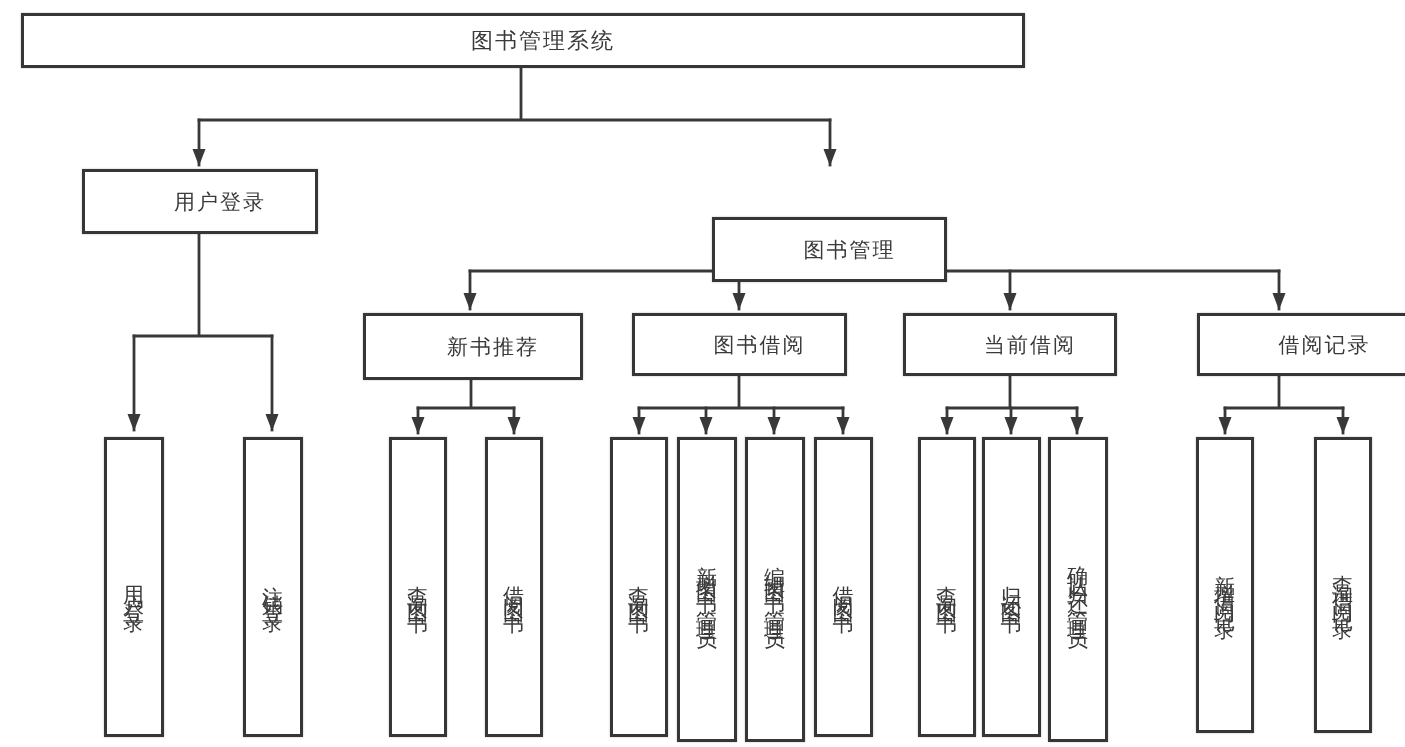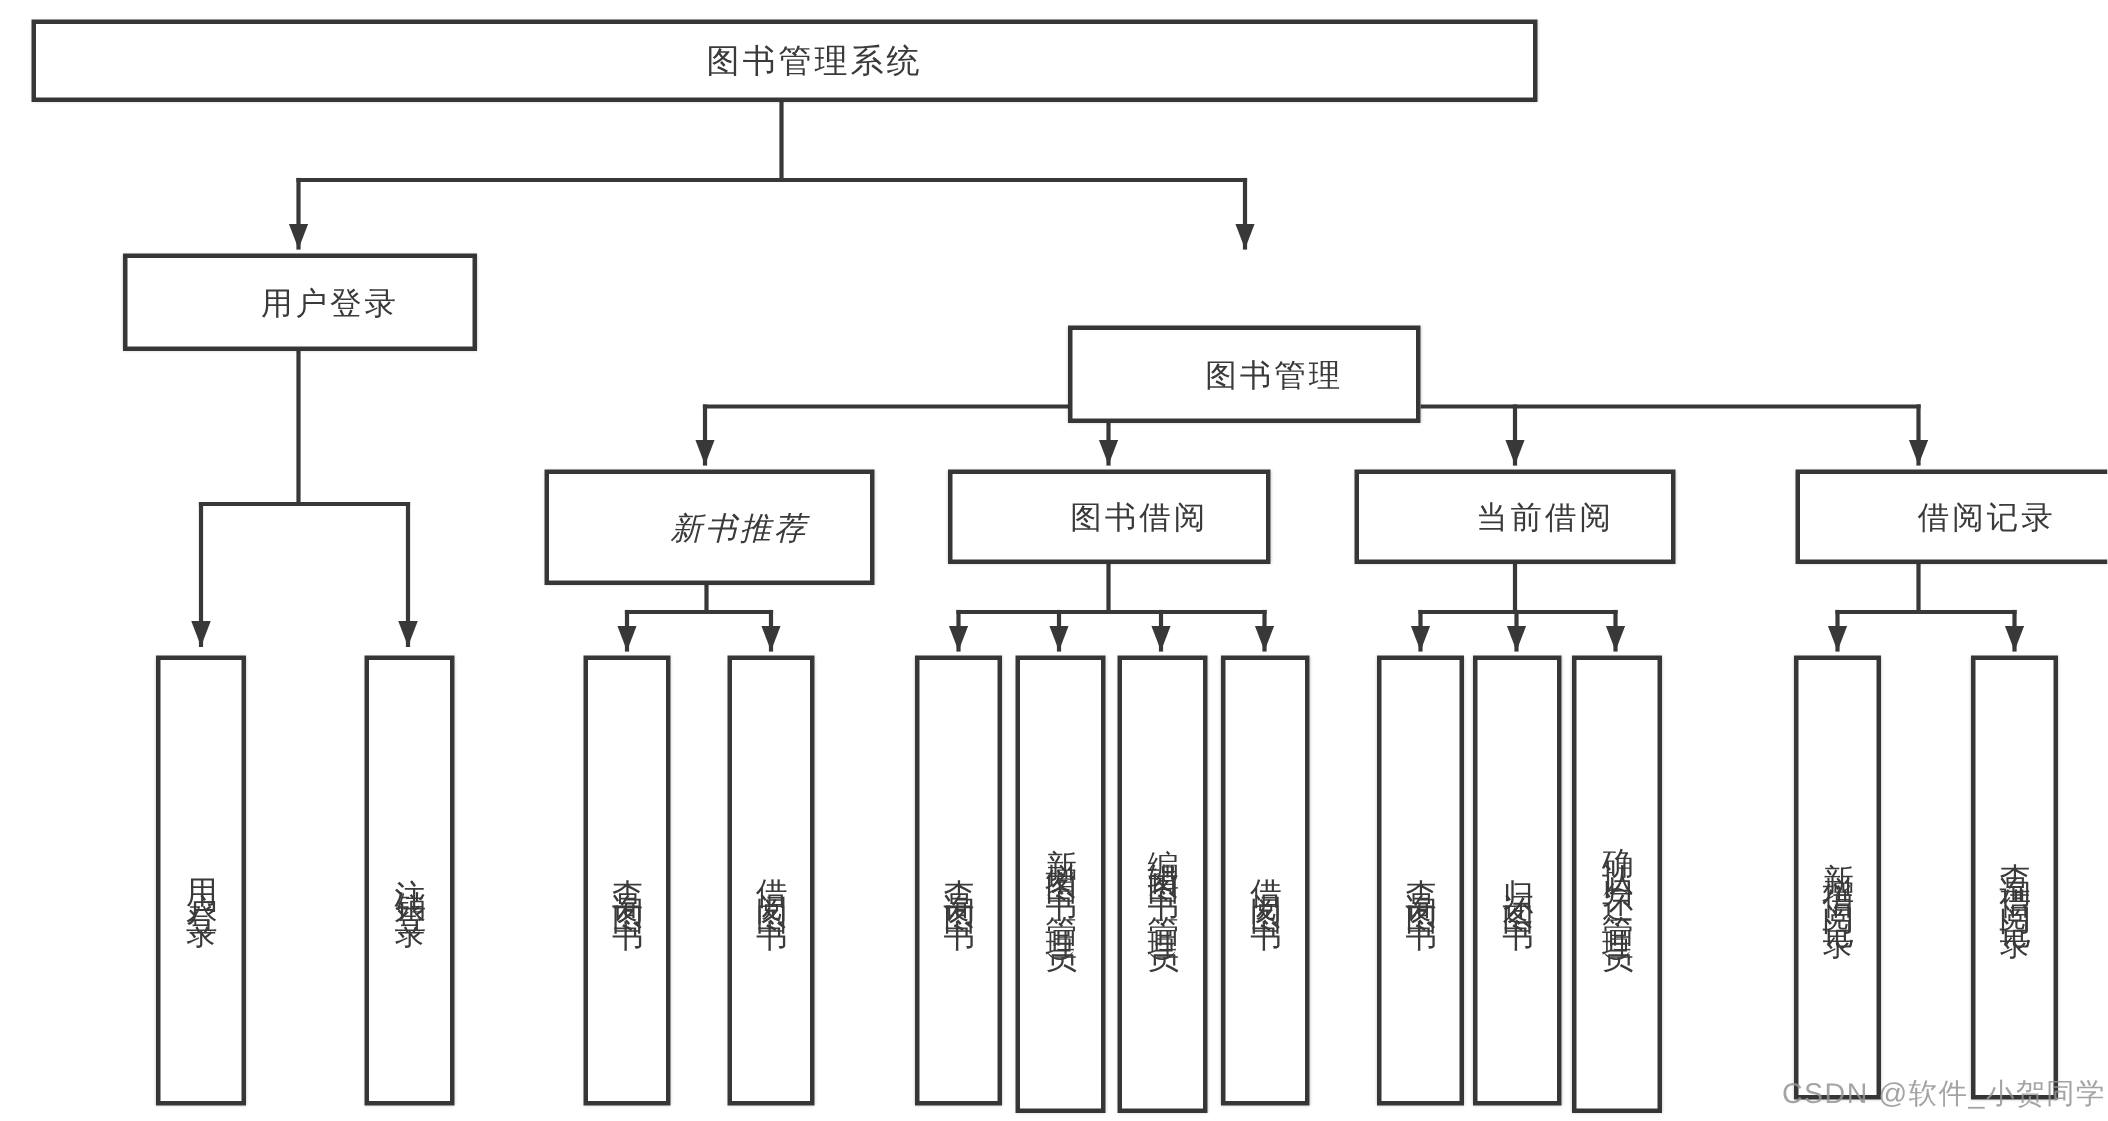--- a/index.html
+++ b/index.html
@@ -118,21 +118,21 @@
     <span class="label">图书管理系统</span>
   </div>
 
   <div class="hbox" style="left:82px; top:169px; width:236px; height:65px;">
     <span class="label">用户登录</span>
   </div>
   <div class="hbox" style="left:712px; top:169px; width:235px; height:65px;margin-top:48px;">
     <span class="label">图书管理</span>
   </div>
 
-  <div class="hbox" style="left:363px; top:313px; width:220px; height:77px;font-style:italic;">
+  <div class="hbox" style="left:363px; top:313px; width:220px; height:67px;">
     <span class="label">新书推荐</span>
   </div>
   <div class="hbox" style="left:632px; top:313px; width:215px; height:63px;font-family:Liberation Serif, serif;">
     <span class="label">图书借阅</span>
   </div>
   <div class="hbox" style="left:903px; top:313px; width:214px; height:63px;">
     <span class="label">当前借阅</span>
   </div>
   <div class="hbox" style="left:1172px; top:313px; width:215px; height:63px;margin-left:25px;">
     <span class="label">借阅记录</span>
@@ -175,15 +175,14 @@
     <span class="label">确认归还（管理员）</span>
   </div>
 
   <div class="vbox" style="left:1196px; width:58px; height:296px;">
     <span class="label">新增借阅记录</span>
   </div>
   <div class="vbox" style="left:1314px; width:58px; height:296px;">
     <span class="label">查询借阅记录</span>
   </div>
 
-  <div id="watermark">CSDN @软件_小贺同学</div>
 
 </div>
 
 </body></html>

